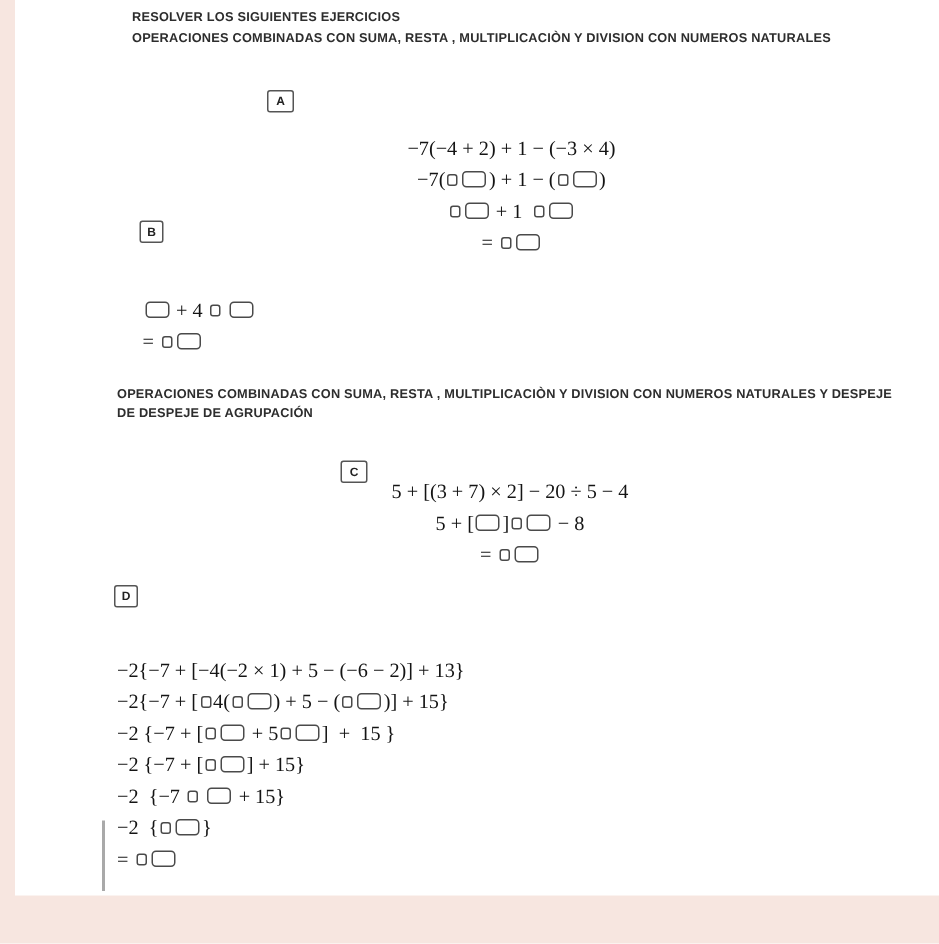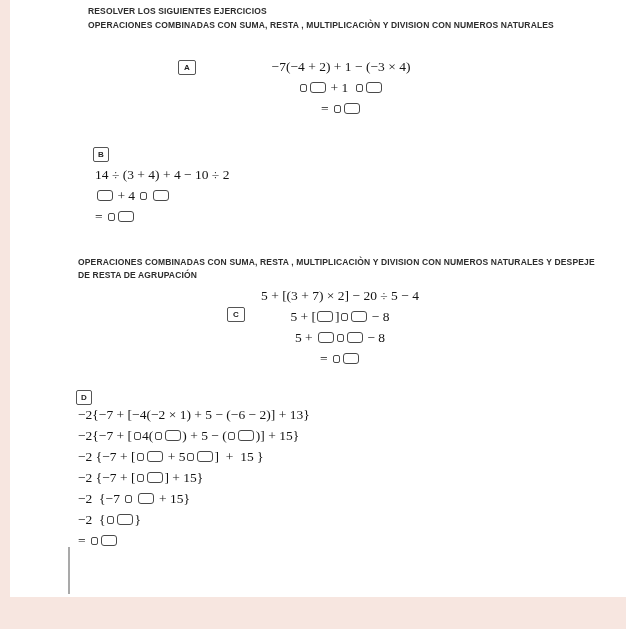--- a/index.html
+++ b/index.html
@@ -18,21 +18,21 @@
   }
   .heading {
     position:absolute;
     font-family:"Liberation Sans", sans-serif;
     font-size:8.5px;
     font-weight:700;
     color:#2d2d2d;
     letter-spacing:0.15px;
     white-space:pre;
   }
-  .math-block { position:absolute; }
+  .math-block { position:absolute;margin-top:32px; }
   .math-block.centered { text-align:center; }
   .math-line {
     font-family:"Liberation Serif", serif;
     font-size:13.5px;
     line-height:21px;
     color:#141414;
     white-space:pre;
   }
   .letter-box {
     position:absolute;
@@ -72,39 +72,38 @@
 <body>
 
 <div class="page">
 
   <div class="heading" style="left:78px; top:6px;">RESOLVER LOS SIGUIENTES EJERCICIOS</div>
   <div class="heading" style="left:78px; top:20px;">OPERACIONES COMBINADAS CON SUMA, RESTA , MULTIPLICACIÒN Y DIVISION CON NUMEROS NATURALES</div>
 
   <div class="letter-box" style="left:168px; top:60px;">A</div>
   <div class="math-block centered" style="left:206px; top:56px; width:250px;">
     <div class="math-line">−7(−4 + 2) + 1 − (−3 × 4)</div>
+    <div class="math-line">−7(<span class="bxs"></span><span class="bx"></span>) + 1 − (<span class="bxs"></span><span class="bx"></span>)</div>
     <div class="math-line"><span class="bxs"></span><span class="bx"></span> + 1  <span class="bxs"></span><span class="bx"></span></div>
     <div class="math-line">= <span class="bxs"></span><span class="bx"></span></div>
   </div>
 
   <div class="letter-box" style="left:83px; top:147px; width:16px;">B</div>
   <div class="math-block" style="left:85px; top:164px;">
-    <div class="math-line">14 ÷ (3 + 4) + 4 − 10 ÷ 2</div>
     <div class="math-line"><span class="bx"></span> + 4 <span class="bxs"></span> <span class="bx"></span></div>
     <div class="math-line">= <span class="bxs"></span><span class="bx"></span></div>
   </div>
 
   <div class="heading" style="left:68px; top:257px;">OPERACIONES COMBINADAS CON SUMA, RESTA , MULTIPLICACIÒN Y DIVISION CON NUMEROS NATURALES Y DESPEJE</div>
-  <div class="heading" style="left:68px; top:270px;">DE RESTA DE AGRUPACIÓN</div>
+  <div class="heading" style="left:68px; top:270px;">DE DESPEJE DE AGRUPACIÓN</div>
 
   <div class="letter-box" style="left:217px; top:307px;">C</div>
   <div class="math-block centered" style="left:200px; top:285px; width:260px;">
     <div class="math-line">5 + [(3 + 7) × 2] − 20 ÷ 5 − 4</div>
     <div class="math-line">5 + [<span class="bx"></span>]<span class="bxs"></span><span class="bx"></span> − 8</div>
-    <div class="math-line">5 + <span class="bx"></span><span class="bxs"></span><span class="bx"></span> − 8</div>
     <div class="math-line">= <span class="bxs"></span><span class="bx"></span></div>
   </div>
 
   <div class="letter-box" style="left:66px; top:390px; width:16px;">D</div>
   <div class="math-block" style="left:68px; top:404px;">
     <div class="math-line">−2{−7 + [−4(−2 × 1) + 5 − (−6 − 2)] + 13}</div>
     <div class="math-line">−2{−7 + [<span class="bxs"></span>4(<span class="bxs"></span><span class="bx"></span>) + 5 − (<span class="bxs"></span><span class="bx"></span>)] + 15}</div>
     <div class="math-line">−2 {−7 + [<span class="bxs"></span><span class="bx"></span> + 5<span class="bxs"></span><span class="bx"></span>]  +  15 }</div>
     <div class="math-line">−2 {−7 + [<span class="bxs"></span><span class="bx"></span>] + 15}</div>
     <div class="math-line">−2  {−7 <span class="bxs"></span> <span class="bx"></span> + 15}</div>

